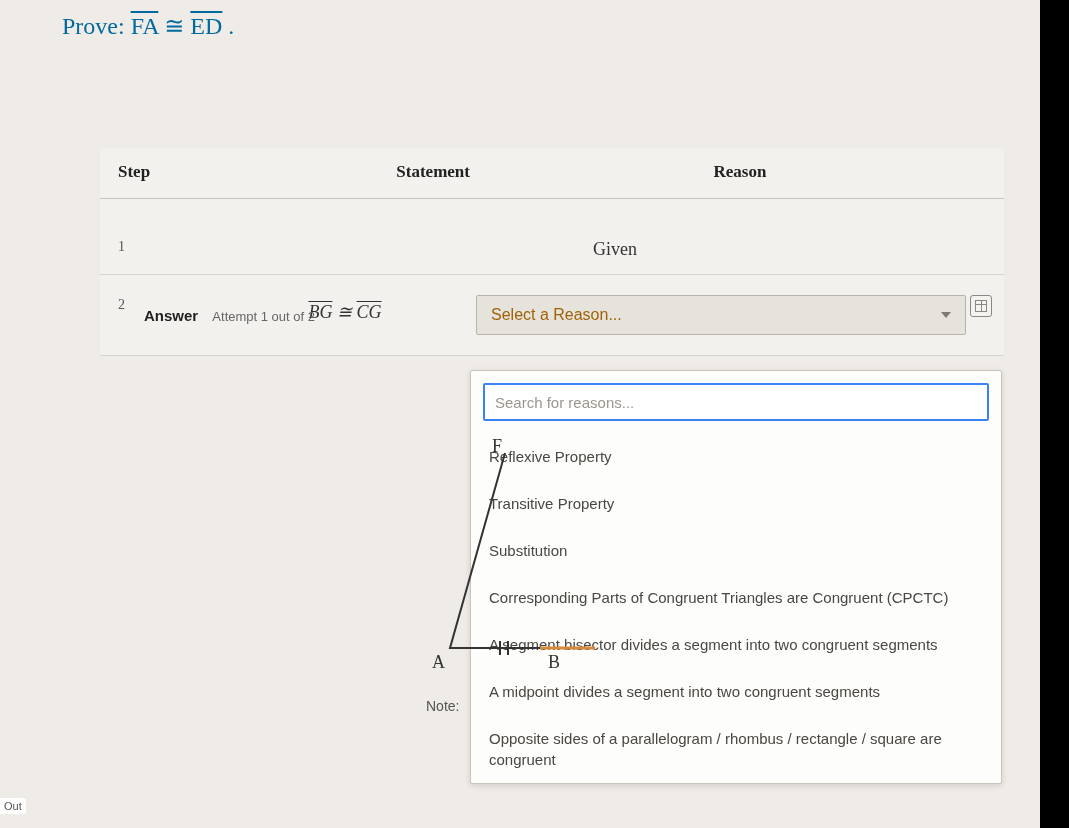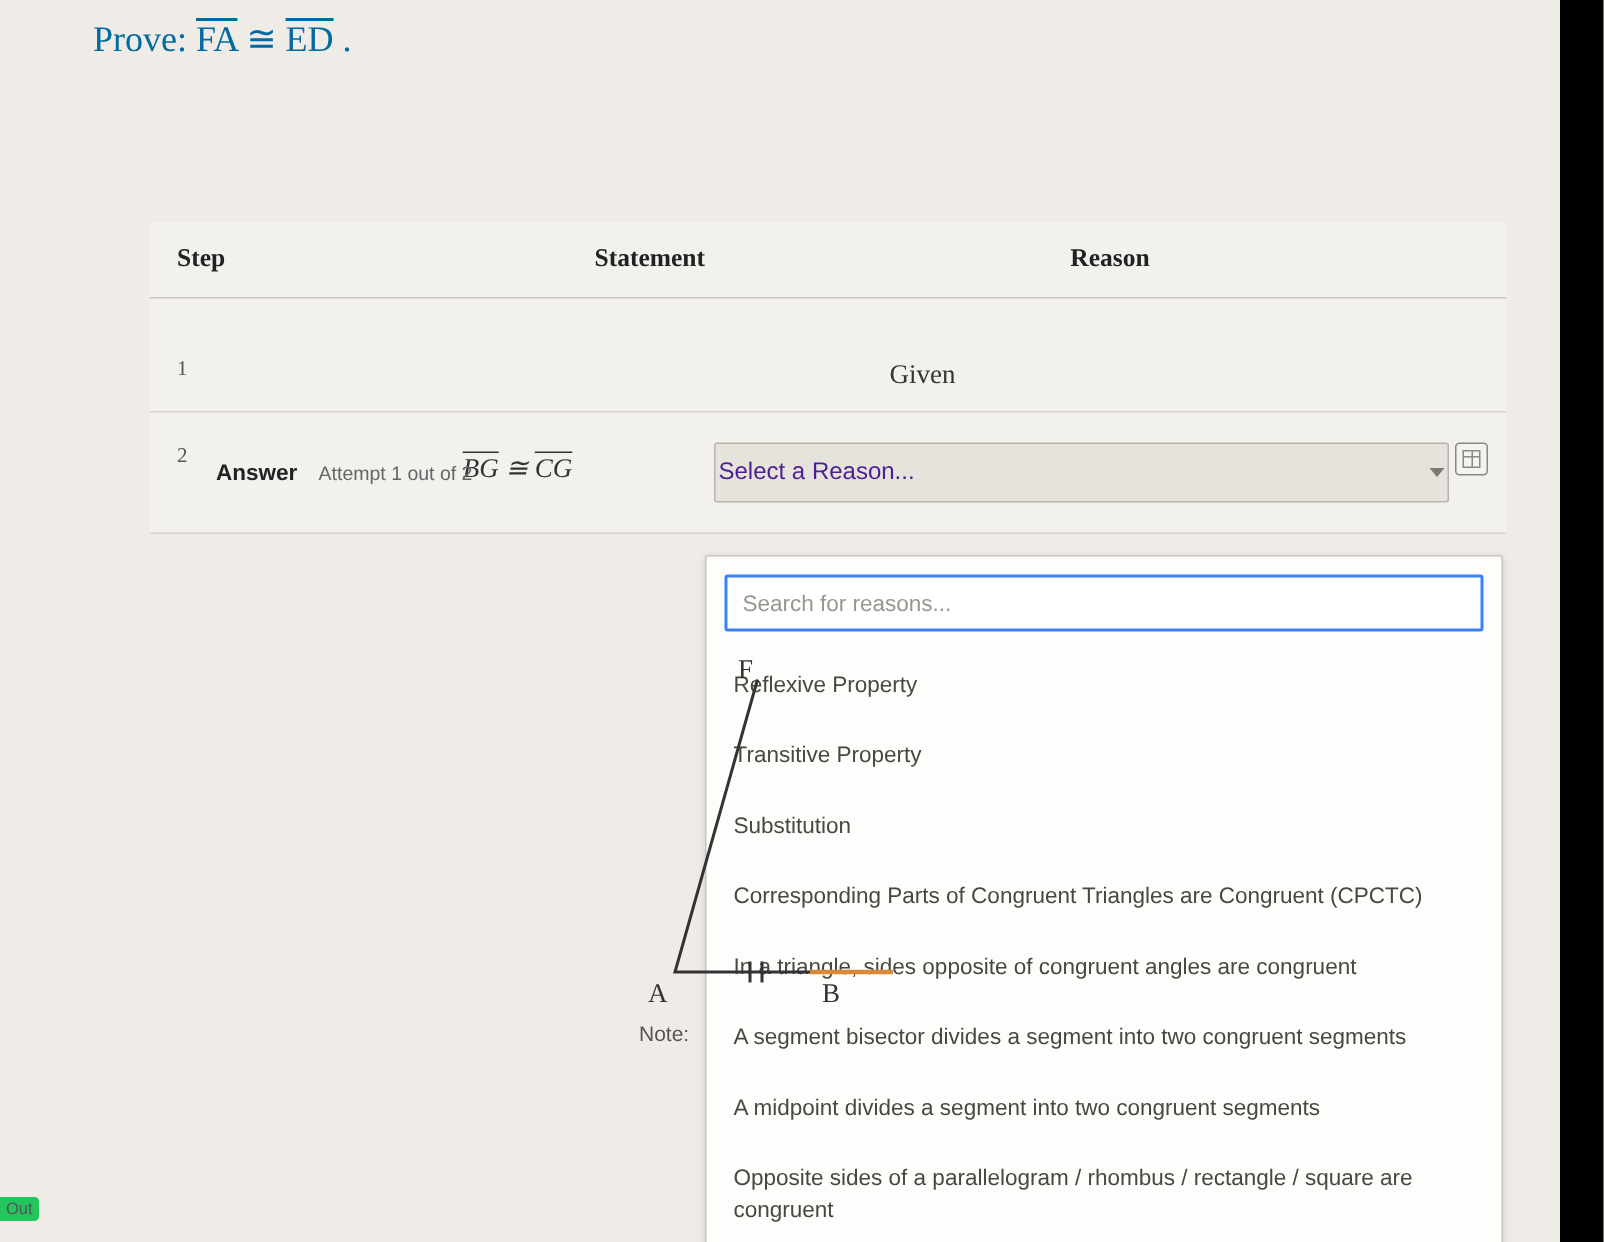--- a/index.html
+++ b/index.html
@@ -59,22 +59,22 @@
   .row2 .col-step { padding-top: 2px; }
 
   .select-reason {
     display: flex;
     align-items: center;
     justify-content: space-between;
     background: #e6e3dc;
     border: 1px solid #b8b4ab;
     border-radius: 2px;
     height: 40px;
-    padding: 0 2px;
-    color: #4c1d95;
+    padding: 0 14px;
+    color: #a16207;
     font-size: 16px;
     font-family: 'Segoe UI', Arial, sans-serif;
     width: 490px;
     cursor: pointer;
   }
   .caret {
     width: 0; height: 0;
     border-left: 5px solid transparent;
     border-right: 5px solid transparent;
     border-top: 6px solid #7d7a72;
@@ -125,21 +125,21 @@
     font-family: Georgia, serif;
     font-size: 18px;
     color: #333;
   }
   .lblF { top: 8px; left: 152px; }
   .lblA { top: 224px; left: 92px; }
   .lblB { top: 224px; left: 208px; }
 
   .note {
     position: absolute;
-    top: 533px;
+    top: 550px;
     left: 326px;
     font-size: 14px;
     color: #555;
     font-family: 'Segoe UI', Arial, sans-serif;
   }
 
   .answer-line {
     position: absolute;
     bottom: 32px;
     left: 44px;
@@ -147,21 +147,21 @@
     font-size: 15px;
     color: #222;
   }
   .answer-line .ans { font-weight: bold; margin-right: 10px; }
   .answer-line .att { color: #666; font-size: 13px; }
 
   .out-tab {
     position: absolute;
     bottom: 14px;
     left: 0;
-    background: #22c55e;
+    background: #ffffff;
     color: #555;
     font-size: 11px;
     font-family: Arial, sans-serif;
     padding: 2px 4px;
     border-radius: 0 3px 3px 0;
   }
 
   .calc-icon {
     position: absolute;
     right: 12px;
@@ -230,21 +230,20 @@
     </div>
 
     <div class="dropdown">
       <div class="search-wrap">
         <input class="search-input" type="text" placeholder="Search for reasons..." style="">
       </div>
       <div class="dd-option">Reflexive Property</div>
       <div class="dd-option">Transitive Property</div>
       <div class="dd-option">Substitution</div>
       <div class="dd-option">Corresponding Parts of Congruent Triangles are Congruent (CPCTC)</div>
-      <div class="dd-option">In a triangle, sides opposite of congruent angles are congruent</div>
       <div class="dd-option">A segment bisector divides a segment into two congruent segments</div>
       <div class="dd-option">A midpoint divides a segment into two congruent segments</div>
       <div class="dd-option">Opposite sides of a parallelogram / rhombus / rectangle / square are congruent</div>
     </div>
 
     <div class="figure">
       <svg viewBox="0 0 260 260">
         <polyline points="165,25 110,220 255,220" fill="none" stroke="#333" stroke-width="2"></polyline>
         <line x1="200" y1="220" x2="255" y2="220" stroke="#d88a3a" stroke-width="3"></line>
 

